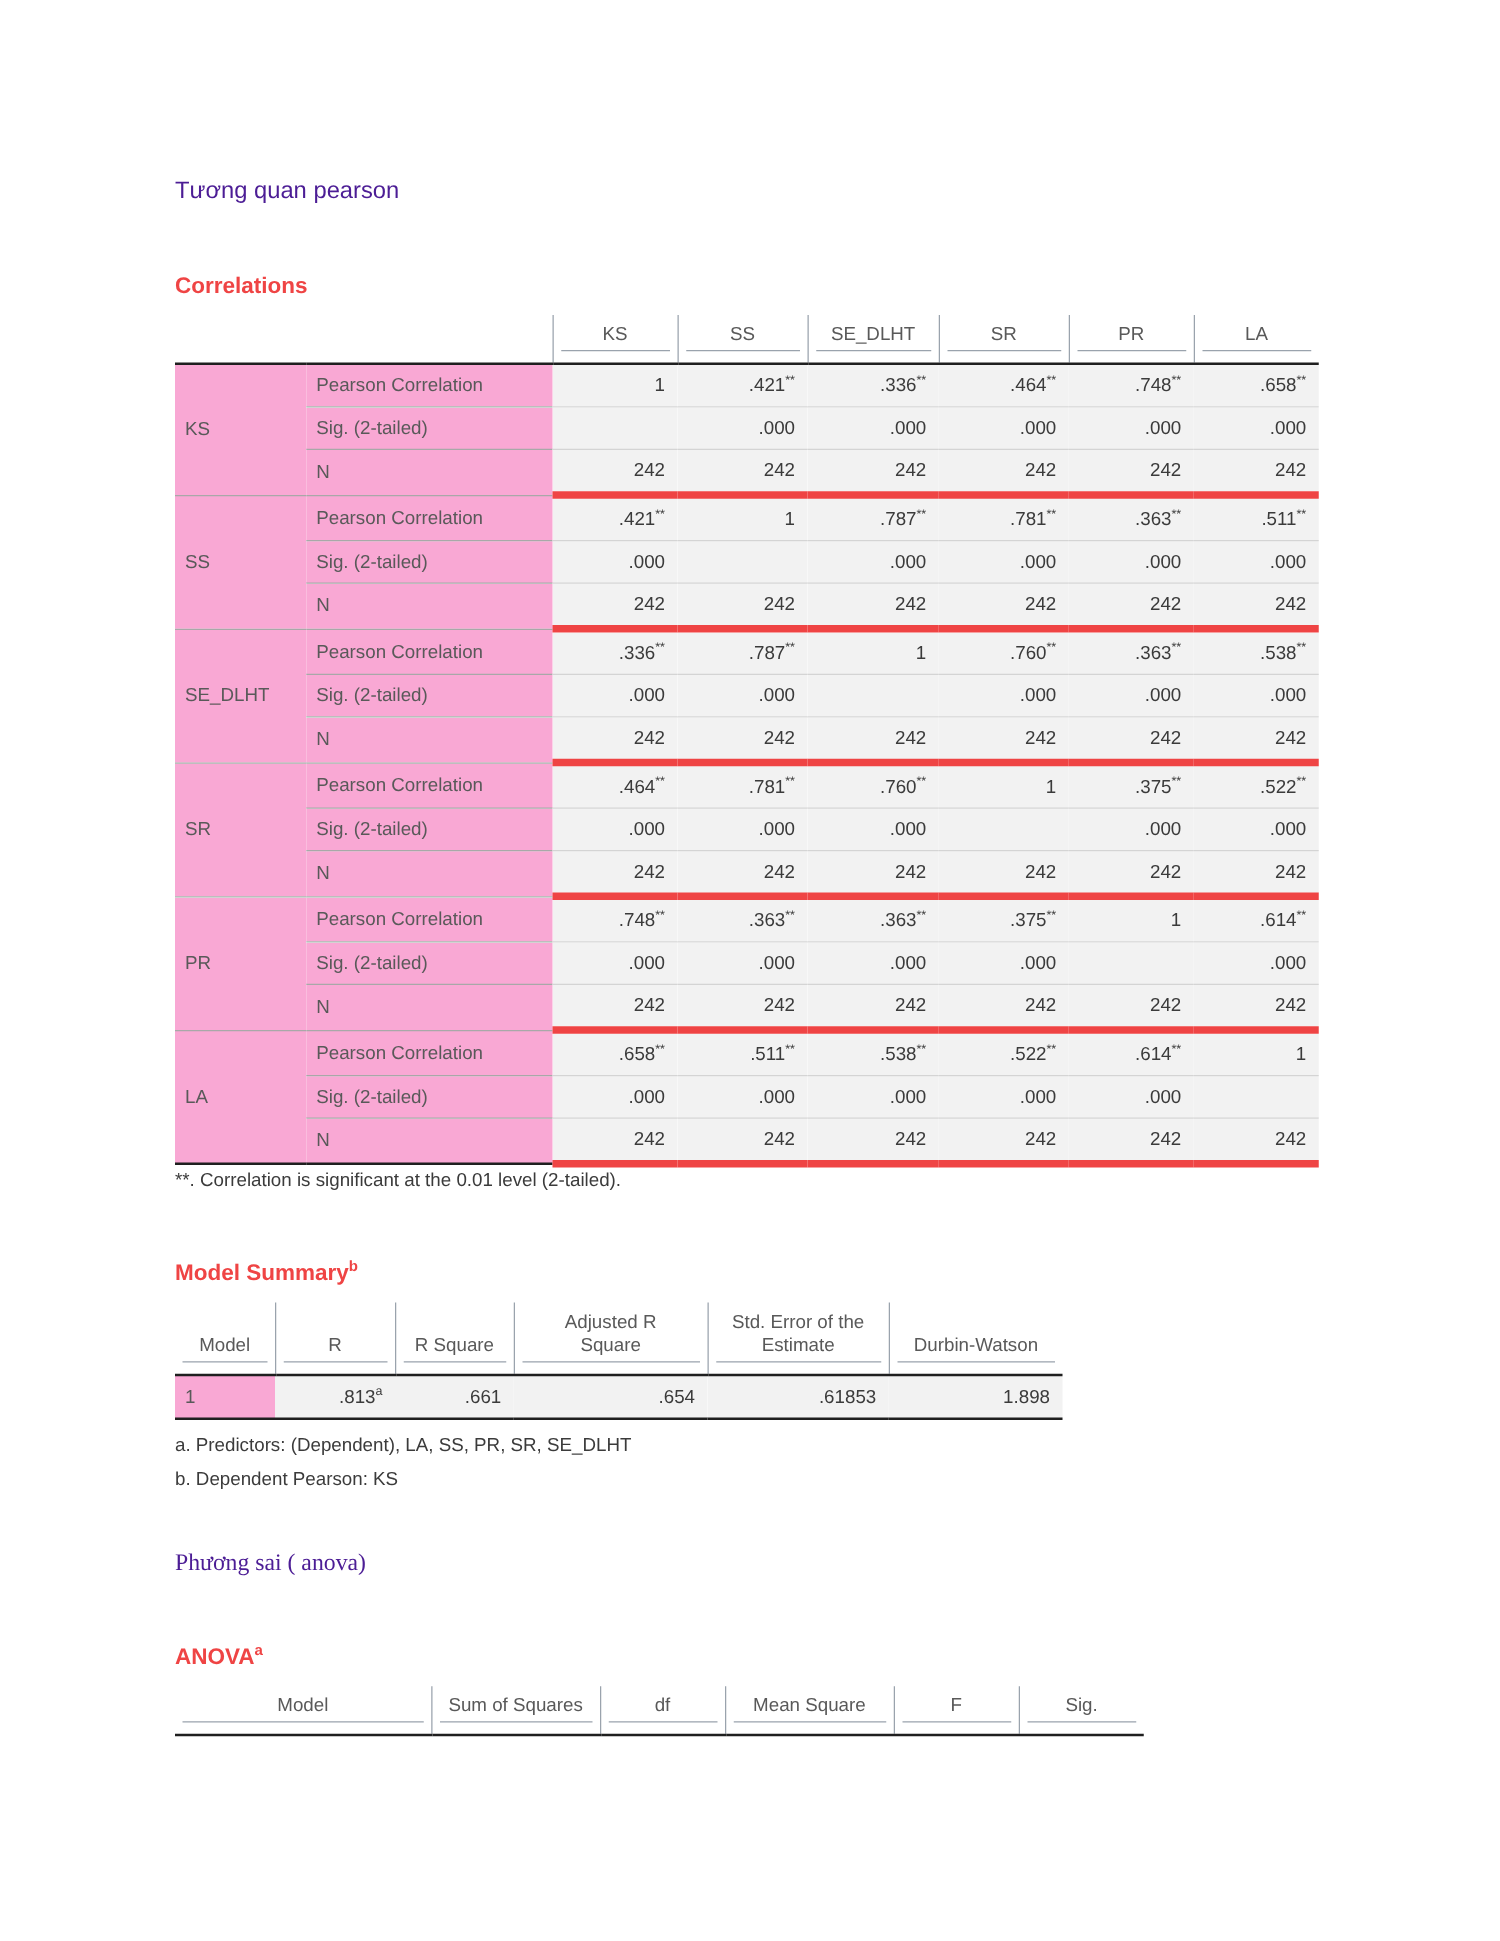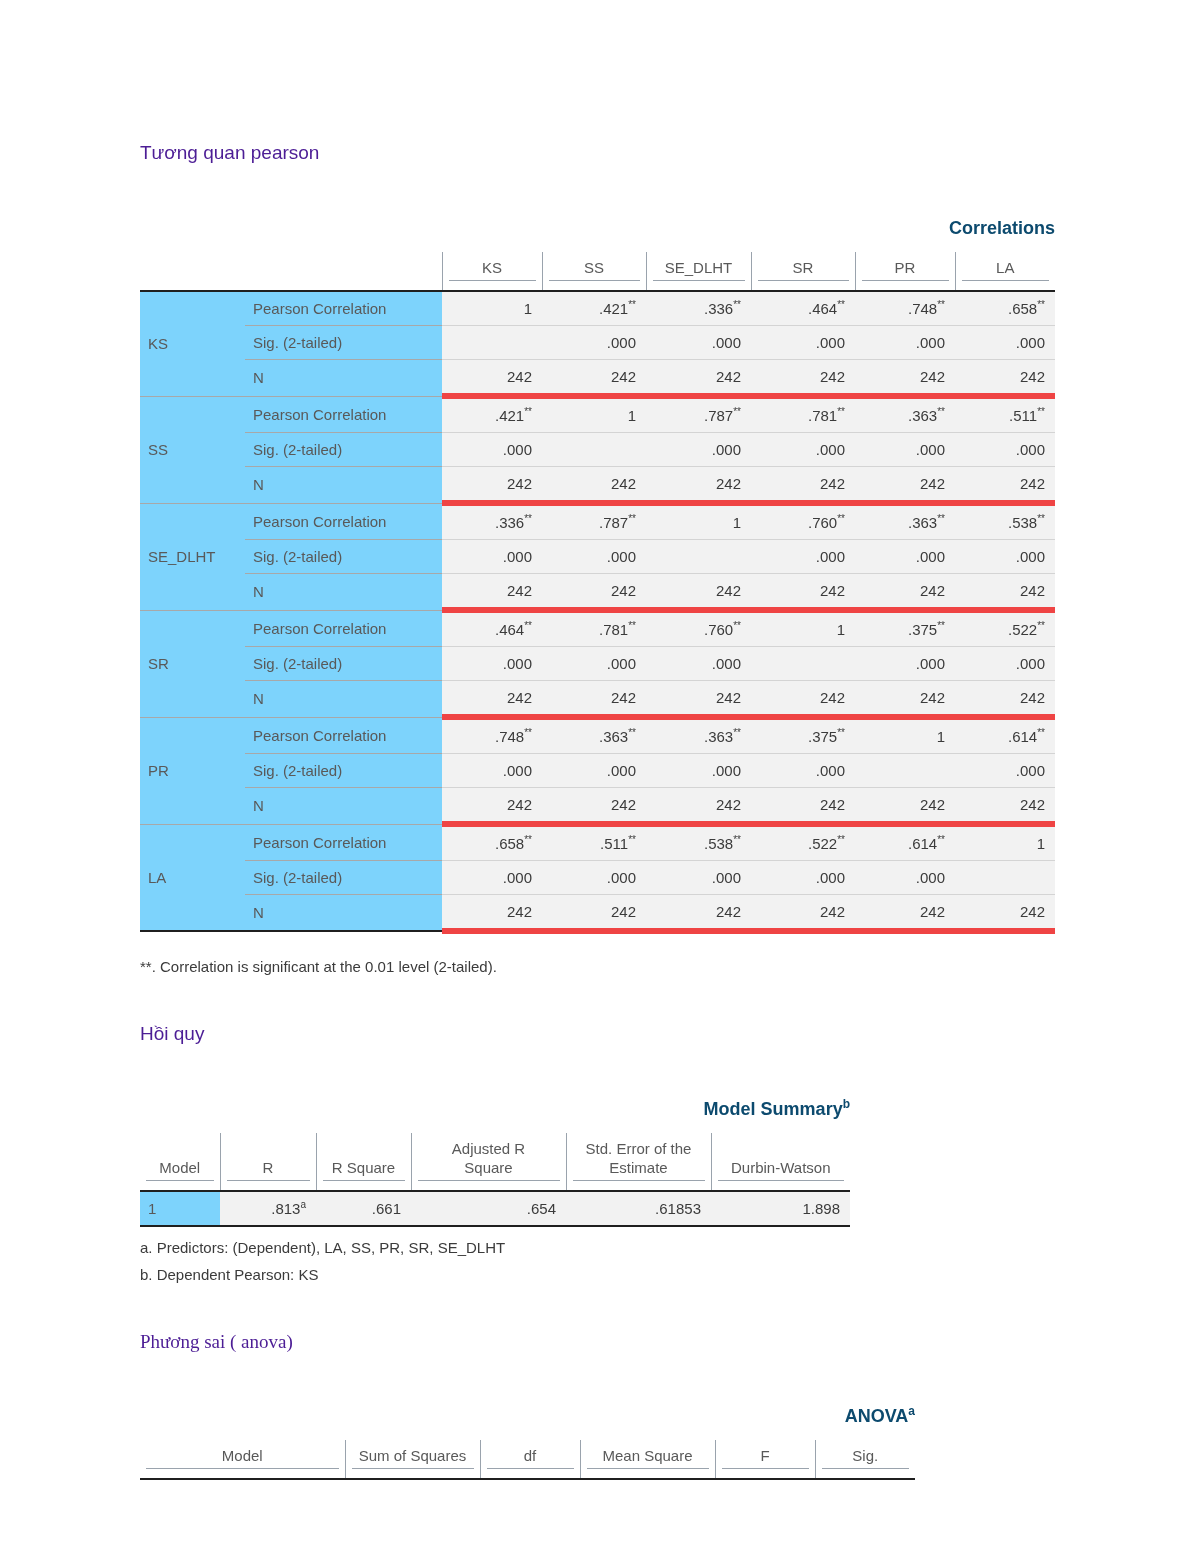--- a/index.html
+++ b/index.html
@@ -18,24 +18,24 @@
     font-weight: 400;
     color: #4c1d95;
     margin: 0;
     line-height: 22px;
   }
   #heading-pearson { margin-top: 142px; }
   #heading-regression { margin-top: 47px; }
   #heading-variance { margin-top: 47px; font-family: Liberation Serif, serif; }
 
   .tbl-title {
-    text-align: right;
+    text-align: left;
     font-size: 18px;
     font-weight: 700;
-    color: #0c4a6e;
+    color: #ef4444;
     line-height: 21px;
   }
   .tbl-title sup { font-size: 12px; font-weight: 700; }
   #corr-title { margin-top: 54px; width: 915px; }
   #ms-title { margin-top: 54px; width: 710px; }
   #anova-title { margin-top: 53px; width: 775px; }
 
   table.spss {
     border-collapse: collapse;
     table-layout: fixed;
@@ -59,21 +59,21 @@
   .spss thead th + th { border-left: 1px solid #9aa3ad; }
   .spss thead th.stub-h { text-align: center; }
   .hu {
     display: block;
     border-bottom: 1px solid #9aa3ad;
     padding-bottom: 3px;
     white-space: pre-line;
   }
   .spss tbody th {
     text-align: left;
-    background: #7dd3fc;
+    background: #f9a8d4;
     color: #595959;
   }
   .spss th.var-h { border-bottom: 1px solid #a8a8a8; }
   .spss th.lab-h { border-bottom: 1px solid #a8a8a8; }
   .spss td.num {
     text-align: right;
     background: #f2f2f2;
     color: #3b3b3b;
     border-bottom: 1px solid #d4d4d4;
     padding-right: 10px;
@@ -82,21 +82,21 @@
   .spss tr.last-row th, .spss tr.last-row td, .spss th.last-var {
     border-bottom: 2px solid #1f1f1f;
   }
   sup { font-size: 10px; line-height: 0; }
 
   .footnote {
     font-size: 15px;
     color: #3b3b3b;
     line-height: 18px;
   }
-  #corr-footnote { margin-top: 24px; }
+  #corr-footnote { margin-top: 2px; }
   #ms-footnote-a { margin-top: 12px; }
   #ms-footnote-b { margin-top: 9px; }
 </style>
 </head>
 <body>
 
 <div class="page">
 
   <h1 class="doc-h" id="heading-pearson">Tương quan pearson</h1>
 
@@ -305,21 +305,20 @@
           <td class="num grp-end">242</td>
           <td class="num grp-end">242</td>
           <td class="num grp-end">242</td>
           <td class="num grp-end">242</td>
         </tr>
       </tbody>
   </table>
 
   <div class="footnote" id="corr-footnote">**. Correlation is significant at the 0.01 level (2-tailed).</div>
 
-  <h1 class="doc-h" id="heading-regression">Hồi quy</h1>
 
   <div class="tbl-title" id="ms-title">
     <span>Model Summary</span><sup>b</sup>
   </div>
 
   <table class="spss" id="ms-table">
     <colgroup>
       <col style="width:80px">
         <col style="width:96px">
         <col style="width:95px">

